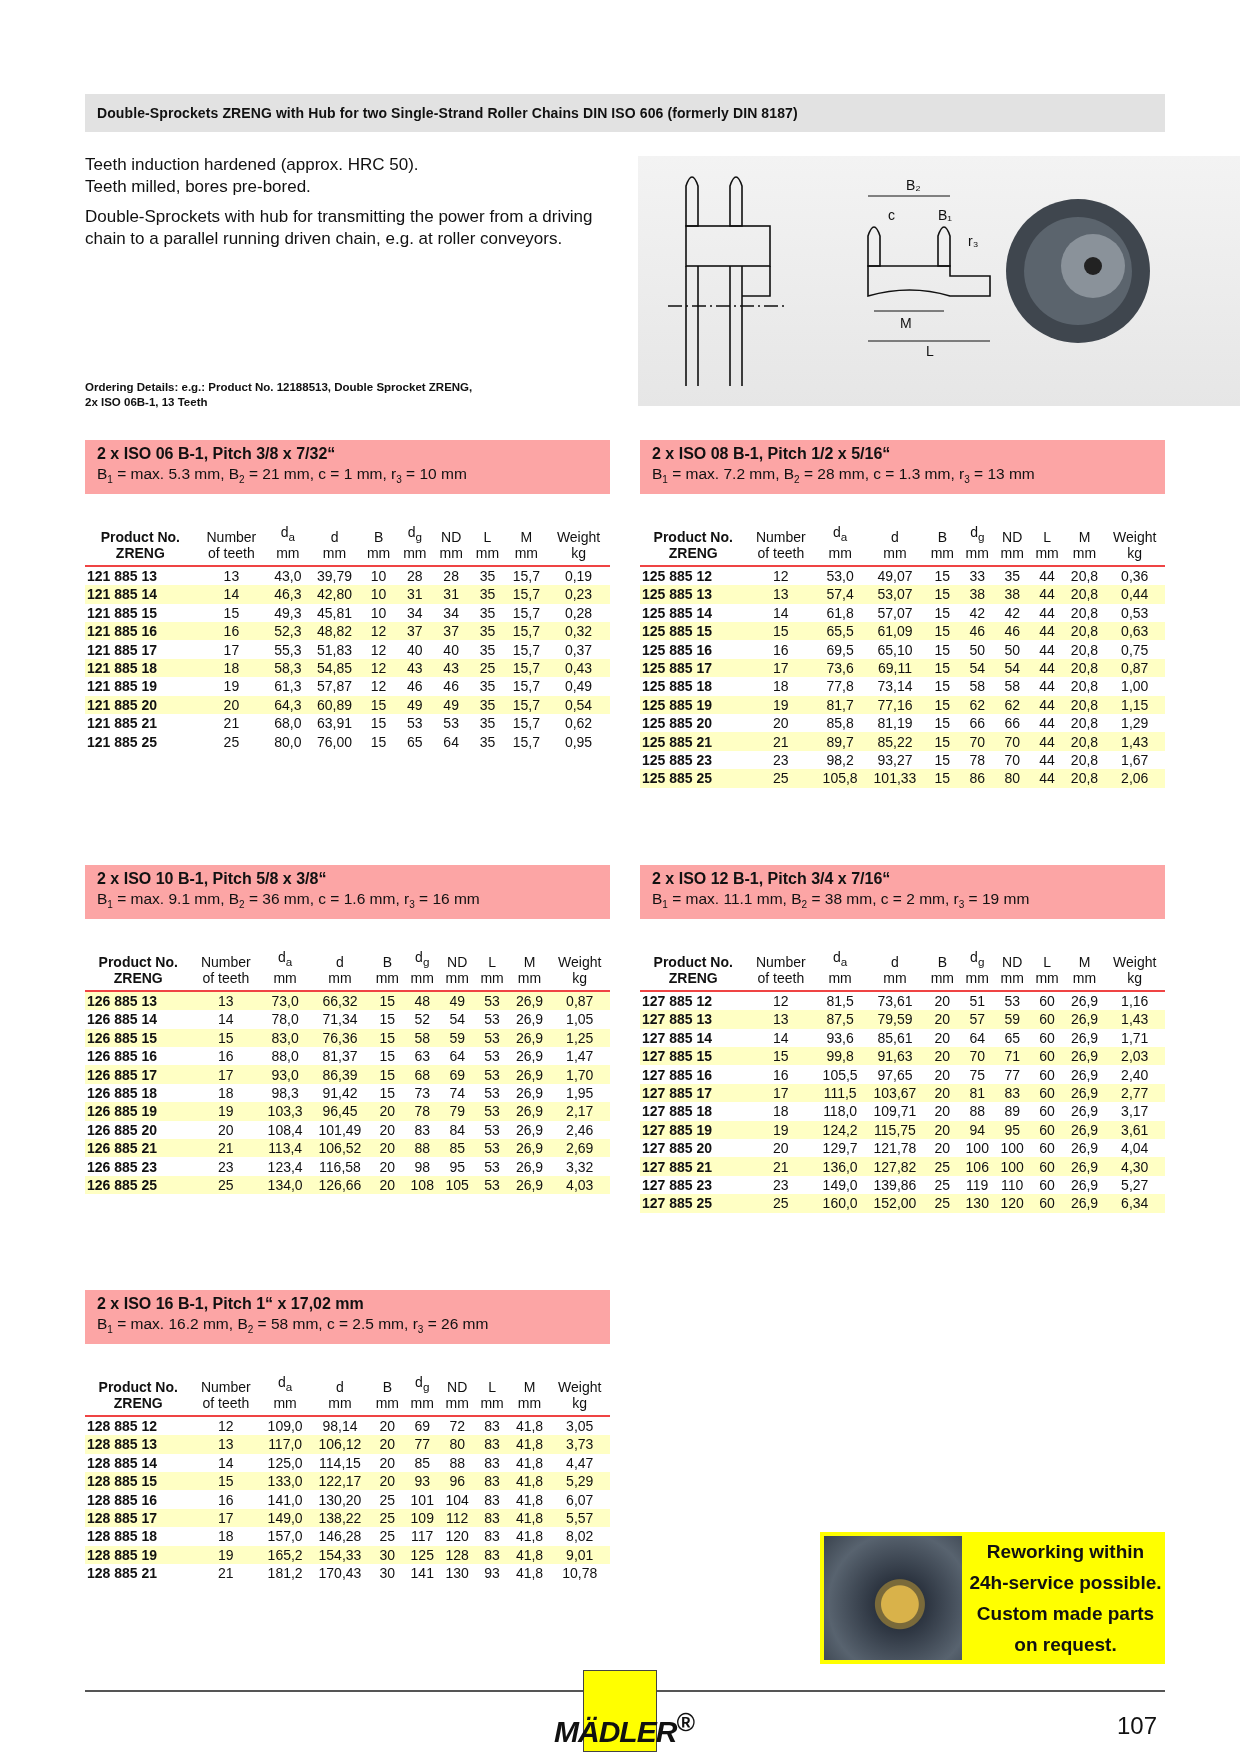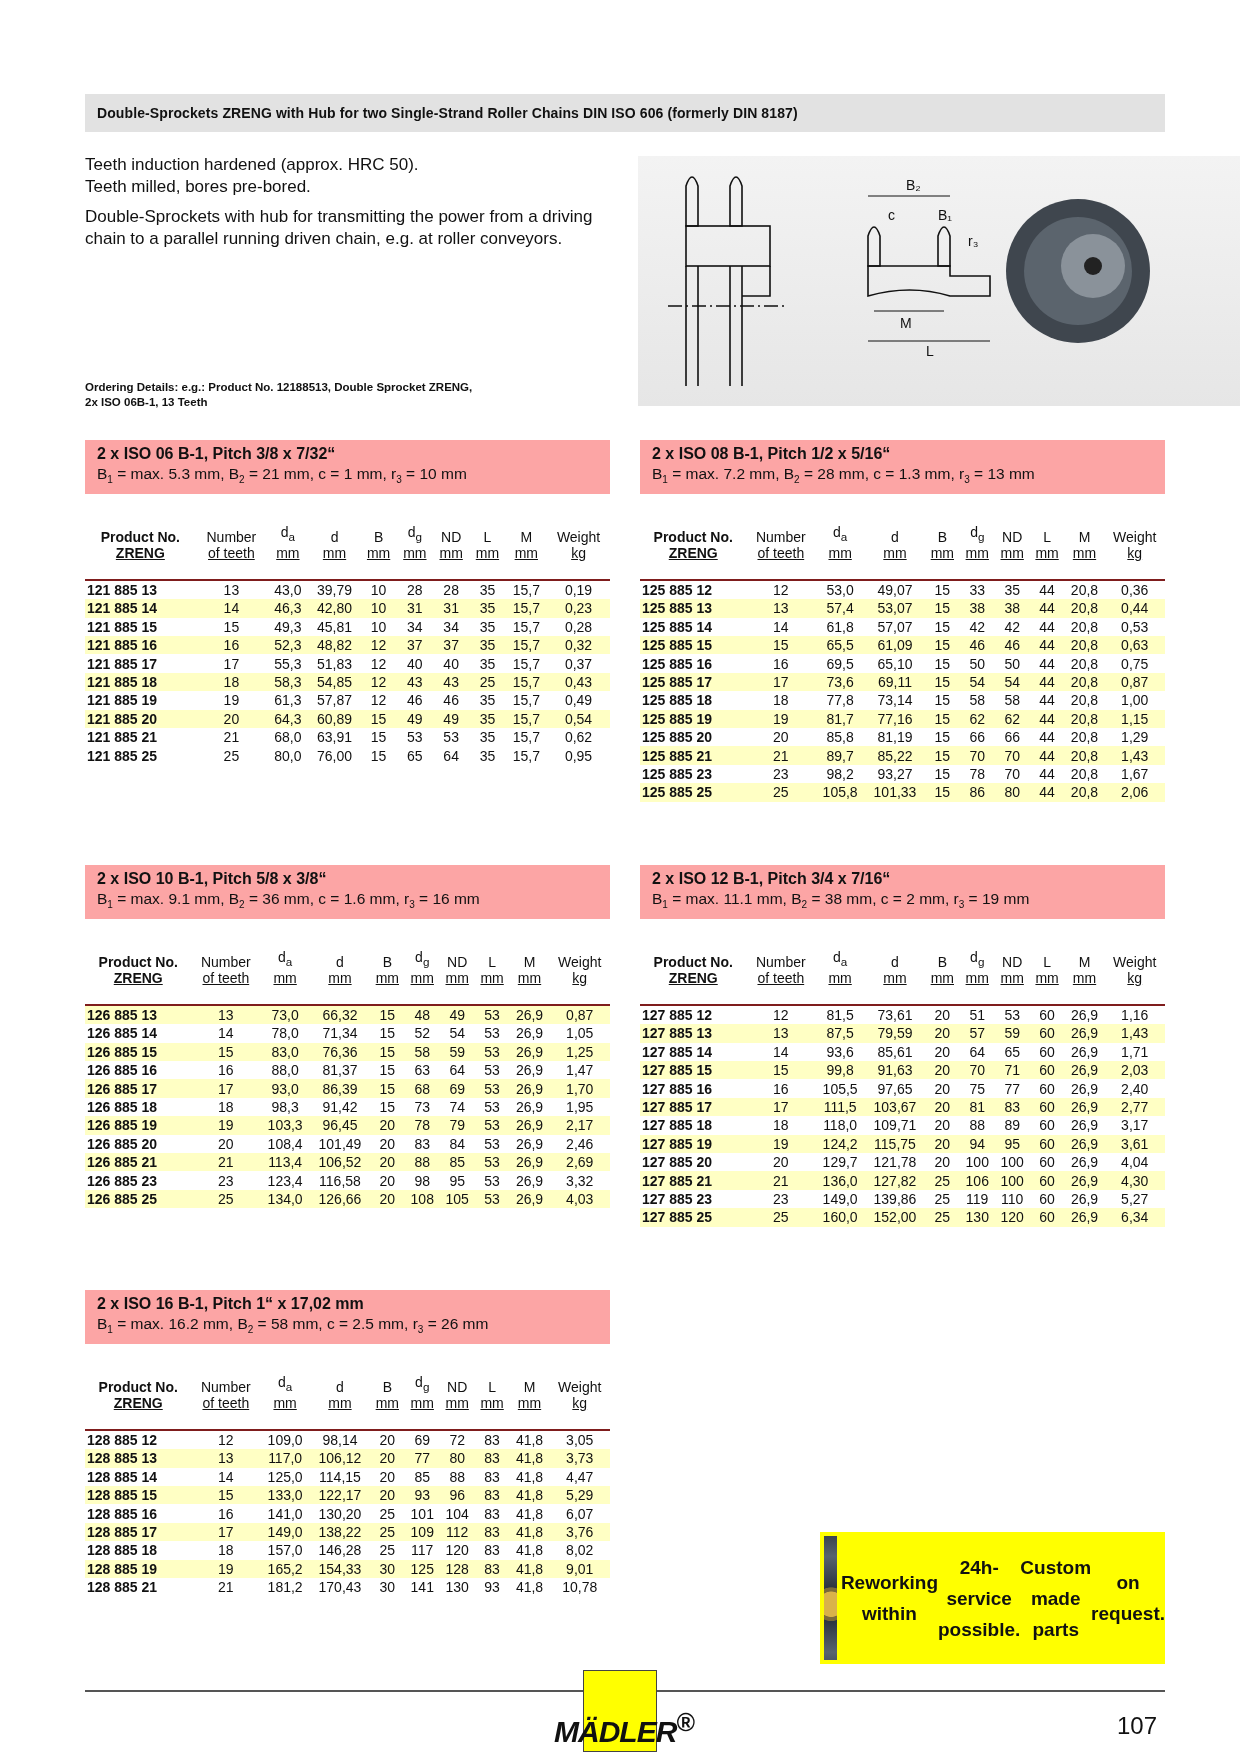--- a/index.html
+++ b/index.html
@@ -17,27 +17,27 @@
   .figure{position:absolute;left:638px;top:156px;width:605px;height:250px;
        background:linear-gradient(180deg,#f3f3f3,#e6e6e6);}
   .sec{position:absolute;width:525px;}
   .sec-head{background:#fca5a5;padding:4px 12px 5px 12px;box-sizing:border-box;}
   .sec-title{font-weight:bold;font-size:16px;line-height:20px;}
   .sec-sub{font-size:15.5px;line-height:19px;}
   .sec-sub sub{font-size:10px;}
   table.spec{border-collapse:collapse;margin-top:30px;width:525px;font-size:14px;}
   table.spec th{font-weight:normal;font-size:14px;line-height:16px;padding:0 2px;text-align:center;vertical-align:bottom;}
   table.spec th.pn{text-align:center;font-weight:bold;}
-  table.spec thead tr:last-child th{border-bottom:2px solid #7f1d1d;padding-bottom:18px;text-decoration:underline;}
+  table.spec thead tr:last-child th{border-bottom:2px solid #ef4444;padding-bottom:4px;}
   table.spec td{padding:0 2px;height:18.4px;line-height:18px;text-align:center;}
   table.spec td.pn{text-align:left;font-weight:bold;}
   table.spec tr.alt td{background:#ffffc4;}
   .promo{position:absolute;left:820px;top:1532px;width:345px;height:132px;background:#ffff00;display:flex;}
   .promo-photo{width:138px;height:124px;margin:4px;background:radial-gradient(circle at 55% 55%,#d9b24a 0 18%,#7a6a3a 19% 24%,#2c3440 25%,#58636f 70%,#3a434e);}
-  .promo-text{flex:1;display:flex;flex-direction:row;justify-content:center;align-items:center;
+  .promo-text{flex:1;display:flex;flex-direction:column;justify-content:center;align-items:center;
        font-weight:bold;font-size:19px;line-height:31px;text-align:center;}
   .footer-rule{position:absolute;left:85px;top:1690px;width:1080px;height:2px;background:#555;}
   .logo{position:absolute;left:583px;top:1670px;width:72px;height:80px;background:#ffff00;border:1px solid #444;}
   .logo-word{position:absolute;left:554px;top:1708px;font-style:italic;font-weight:bold;font-size:30px;letter-spacing:-1px;}
   .page-num{position:absolute;left:1117px;top:1712px;font-size:24px;}
 </style>
 </head>
 <body>
 
 <div class="title-bar">
@@ -867,21 +867,21 @@
         <tr class="alt">
           <td class="pn">128 885 17</td>
           <td>17</td>
           <td>149,0</td>
           <td>138,22</td>
           <td>25</td>
           <td>109</td>
           <td>112</td>
           <td>83</td>
           <td>41,8</td>
-          <td>3,76</td>
+          <td>5,57</td>
         </tr>
         <tr>
           <td class="pn">128 885 18</td>
           <td>18</td>
           <td>157,0</td>
           <td>146,28</td>
           <td>25</td>
           <td>117</td>
           <td>120</td>
           <td>83</td>

